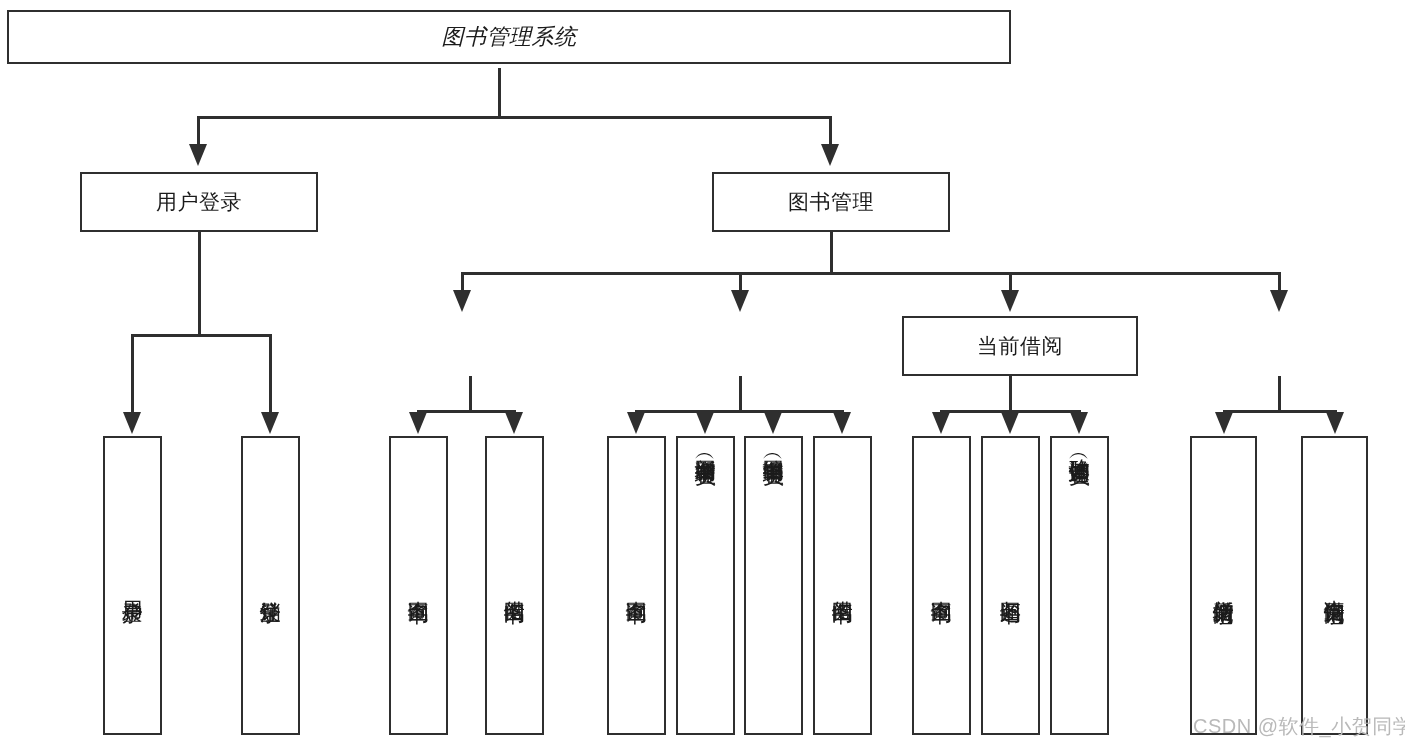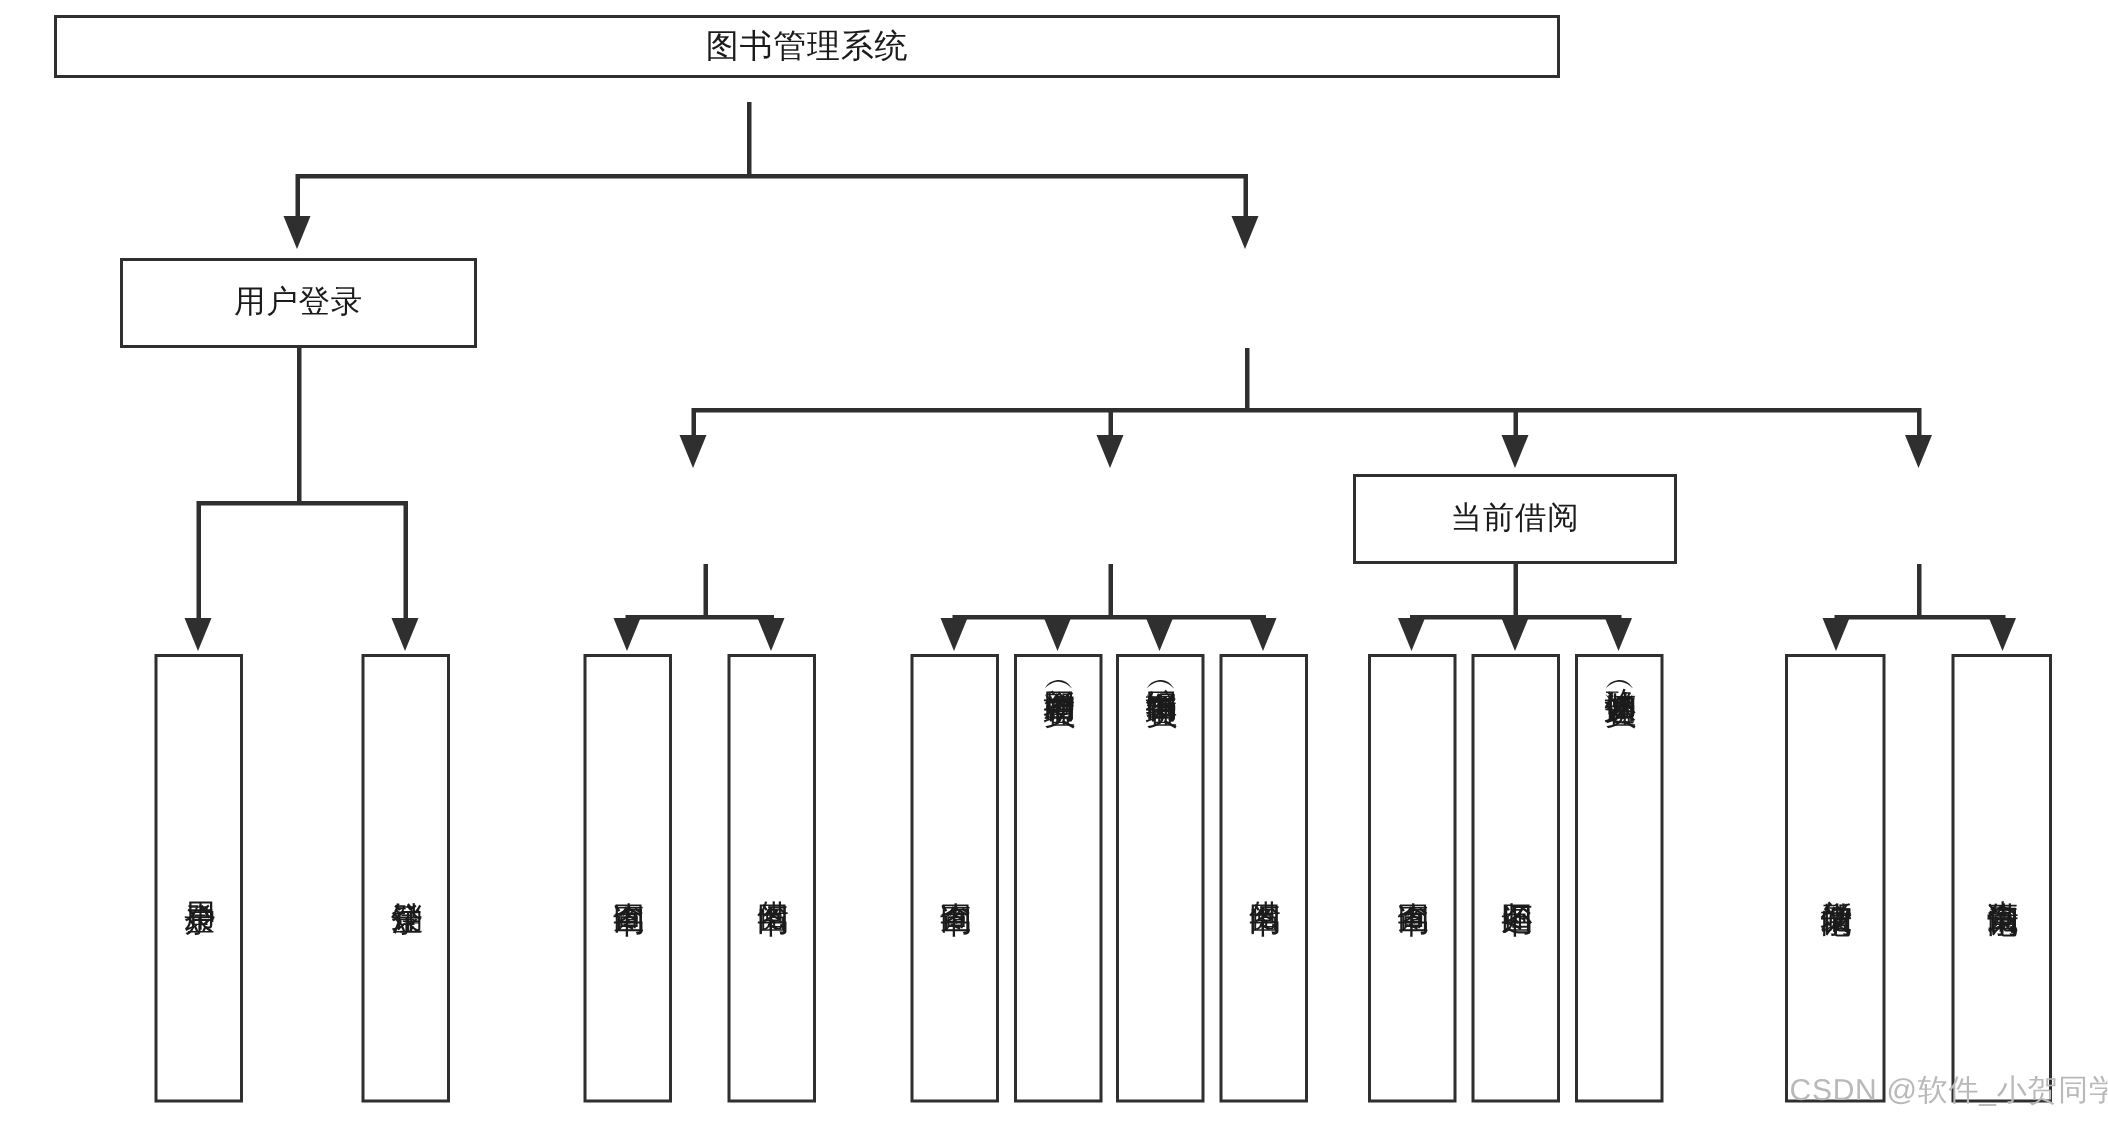--- a/index.html
+++ b/index.html
@@ -72,54 +72,57 @@
     letter-spacing: 0.5px;
     white-space: nowrap;
     font-family: "Liberation Sans", "DejaVu Sans", sans-serif;
   }
 </style>
 </head>
 <body>
 
 <div id="canvas">
 
-  <div class="node root" style="left:36px; top:10px; width:1004px; height:42px;">
+  <div class="node root" style="left:7px; top:10px; width:1004px; height:54px;font-style:italic;">
     <span class="label">图书管理系统</span>
   </div>
 
   <div class="edge v" style="left:498px; top:68px; width:2.5px; height:50px;"></div>
   <div class="edge h" style="left:198px; top:116px; width:634px; height:2.5px;"></div>
   <div class="edge v" style="left:197px; top:116px; width:2.5px; height:32px;"></div>
   <div class="arrow" style="left:189px; top:144px;"></div>
   <div class="edge v" style="left:829px; top:116px; width:2.5px; height:32px;"></div>
   <div class="arrow" style="left:821px; top:144px;"></div>
 
   <div class="node" style="left:80px; top:172px; width:238px; height:60px;">
     <span class="label">用户登录</span>
+  </div>
+  <div class="node" style="left:712px; top:172px; width:238px; height:60px;">
+    <span class="label">图书管理</span>
   </div>
 
   <div class="edge v" style="left:198px; top:232px; width:2.5px; height:104px;"></div>
   <div class="edge h" style="left:132px; top:334px; width:139px; height:2.5px;"></div>
   <div class="edge v" style="left:131px; top:334px; width:2.5px; height:80px;"></div>
   <div class="arrow" style="left:123px; top:412px;"></div>
   <div class="edge v" style="left:269px; top:334px; width:2.5px; height:80px;"></div>
   <div class="arrow" style="left:261px; top:412px;"></div>
 
   <div class="edge v" style="left:830px; top:232px; width:2.5px; height:42px;"></div>
   <div class="edge h" style="left:462px; top:272px; width:818px; height:2.5px;"></div>
   <div class="edge v" style="left:461px; top:272px; width:2.5px; height:20px;"></div>
   <div class="arrow" style="left:453px; top:290px;"></div>
   <div class="edge v" style="left:739px; top:272px; width:2.5px; height:20px;"></div>
   <div class="arrow" style="left:731px; top:290px;"></div>
   <div class="edge v" style="left:1009px; top:272px; width:2.5px; height:20px;"></div>
   <div class="arrow" style="left:1001px; top:290px;"></div>
   <div class="edge v" style="left:1278px; top:272px; width:2.5px; height:20px;"></div>
   <div class="arrow" style="left:1270px; top:290px;"></div>
 
-  <div class="node" style="left:902px; top:316px; width:216px; height:60px;">
+  <div class="node" style="left:902px; top:316px; width:236px; height:60px;">
     <span class="label">当前借阅</span>
   </div>
 
   <div class="edge v" style="left:469px; top:376px; width:2.5px; height:36px;"></div>
   <div class="edge h" style="left:418px; top:410px; width:97px; height:2.5px;"></div>
   <div class="edge v" style="left:417px; top:410px; width:2.5px; height:6px;"></div>
   <div class="arrow" style="left:409px; top:412px;"></div>
   <div class="edge v" style="left:513px; top:410px; width:2.5px; height:6px;"></div>
   <div class="arrow" style="left:505px; top:412px;"></div>
 

